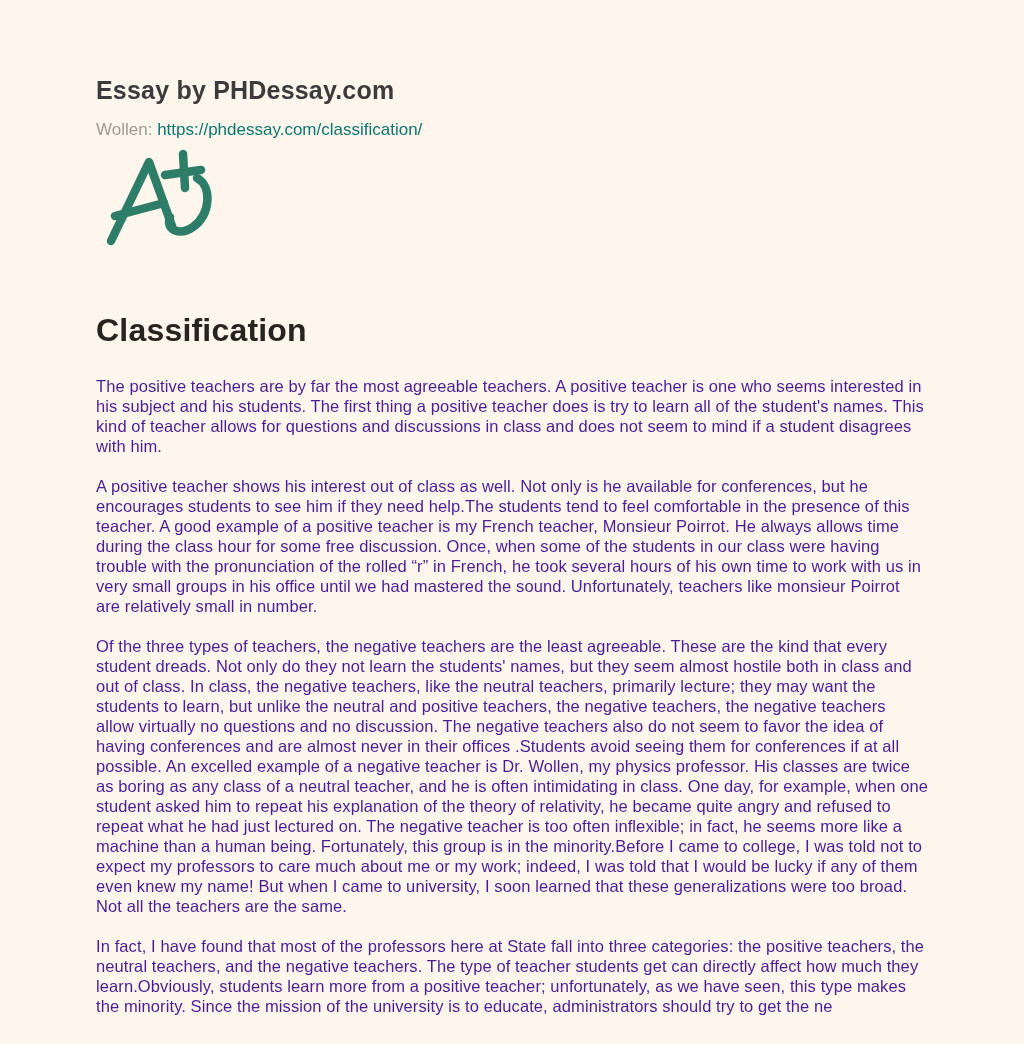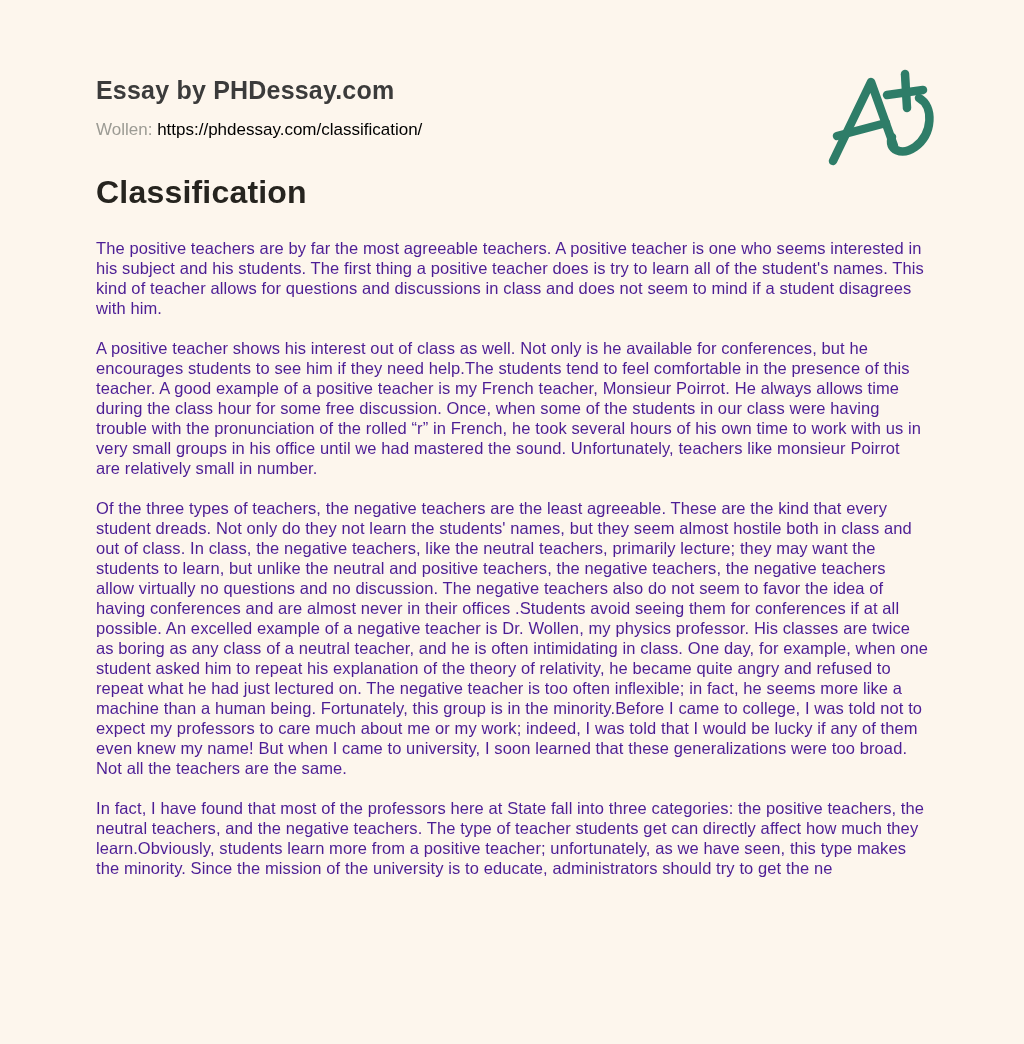--- a/index.html
+++ b/index.html
@@ -18,46 +18,48 @@
     height: 1044px;
     padding: 0 96px;
     position: relative;
   }
   .header {
     display: flex;
     justify-content: space-between;
     align-items: flex-start;
     padding-top: 60px;
     min-height: 112px;
+    flex-direction: column;
   }
   .header-left { flex: 1; }
   .site-title {
     font-size: 25px;
     font-weight: 700;
     color: #3B3B3B;
     letter-spacing: 0.2px;
     margin-top: 16px;
   }
   .source-line {
     margin-top: 15px;
     font-size: 17px;
     color: #9C9B94;
   }
   .source-line a {
-    color: #000000;
+    color: #0f766e;
     text-decoration: none;
   }
   .logo {
     width: 140px;
     height: 112px;
     margin-right: -30px;
     margin-top: 2px;
     flex: 0 0 auto;
   }
   .essay-title {
+    margin-top: 58px;
     font-size: 32px;
     font-weight: 700;
     color: #26241F;
     letter-spacing: 0.2px;
   }
   .essay-body {
     margin-top: 27px;
     width: 832px;
   }
   .essay-body p {

